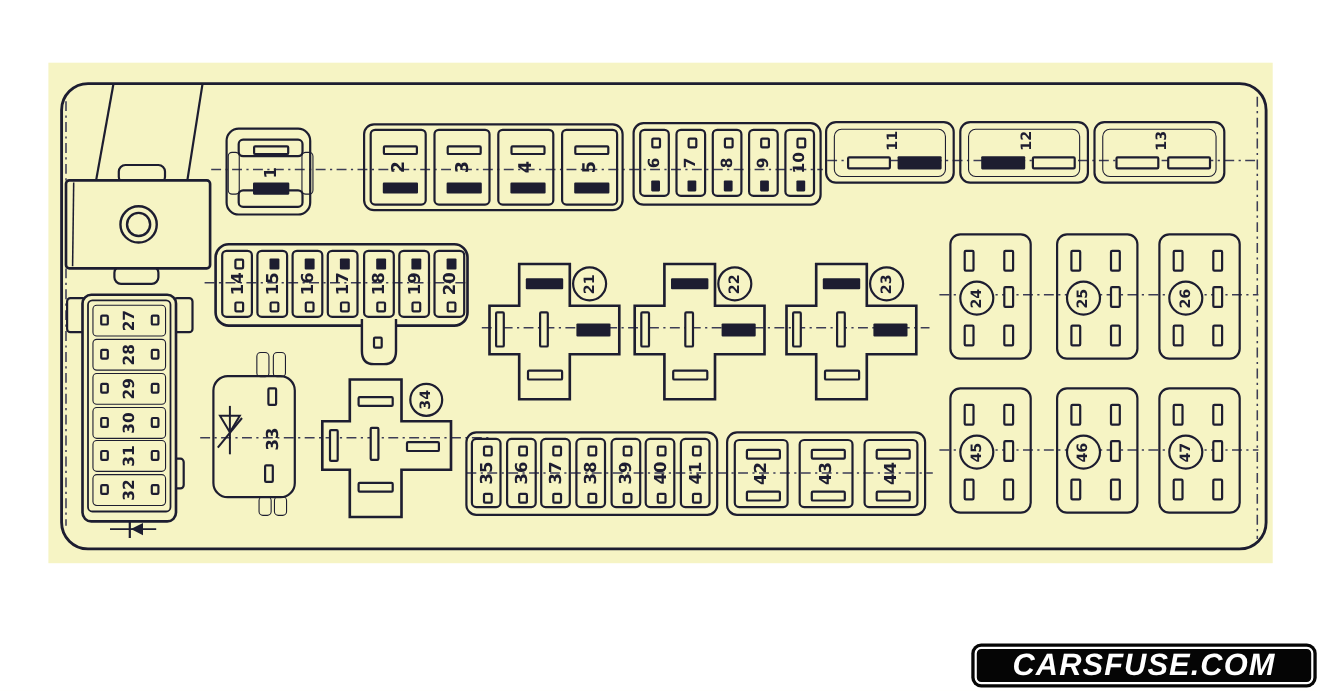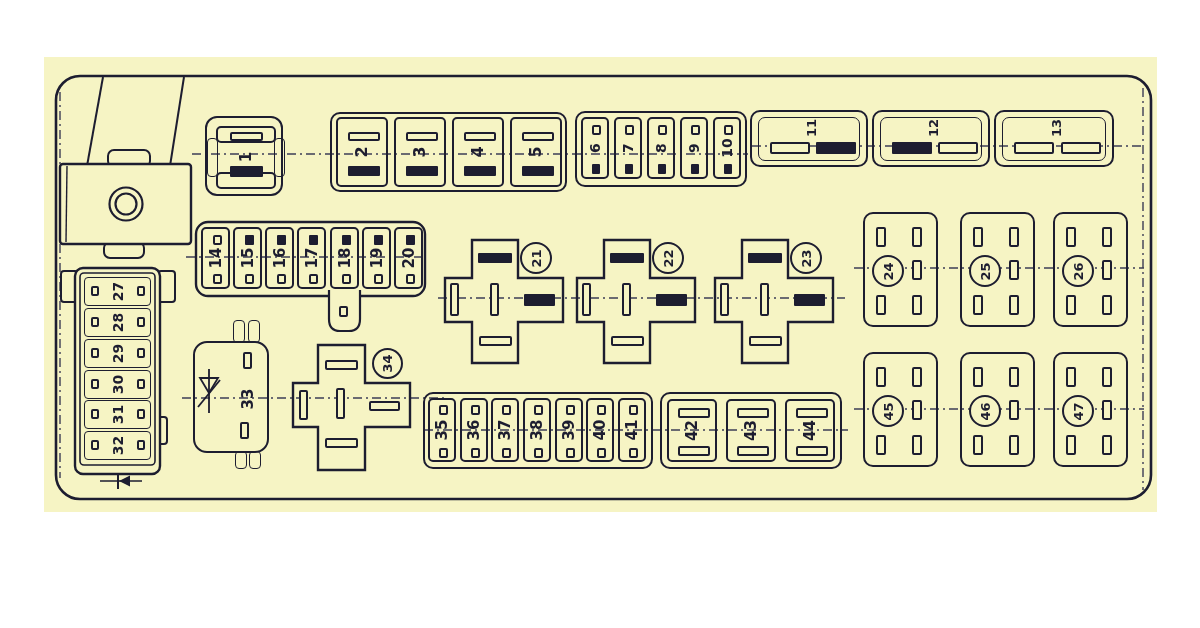--- a/index.html
+++ b/index.html
@@ -394,14 +394,18 @@
     <div class="slot" style="left:9px;top:7px;width:32px;height:10px"></div>
     <div class="slot" style="left:9px;top:45px;width:32px;height:10px"></div>
     <div class="vnum f15" style="inset:0">43</div>
   </div>
   <div class="box r5" style="left:785px;top:399px;width:50px;height:63px">
     <div class="slot" style="left:9px;top:7px;width:32px;height:10px"></div>
     <div class="slot" style="left:9px;top:45px;width:32px;height:10px"></div>
     <div class="vnum f15" style="inset:0">44</div>
   </div>
 
+  <div class="wm">
+    <div class="wm-inner"></div>
+    <span class="wm-text">CARSFUSE.COM</span>
+  </div>
 
 </div>
 
 </body></html>

